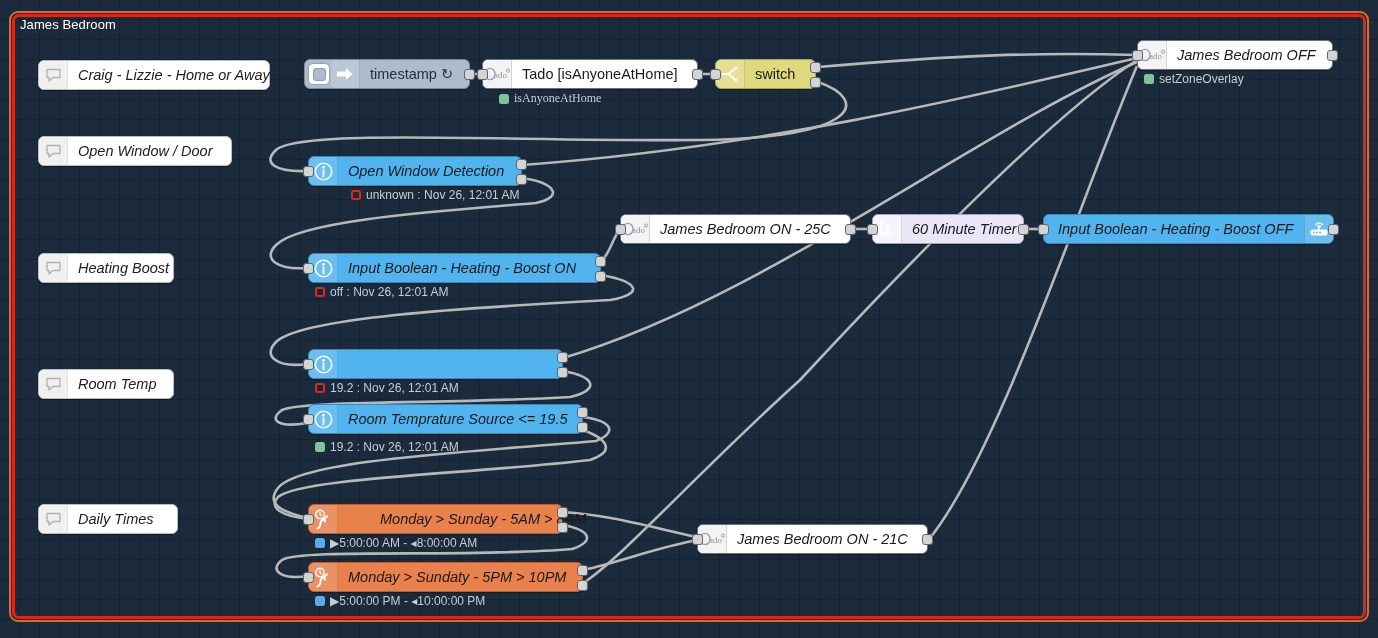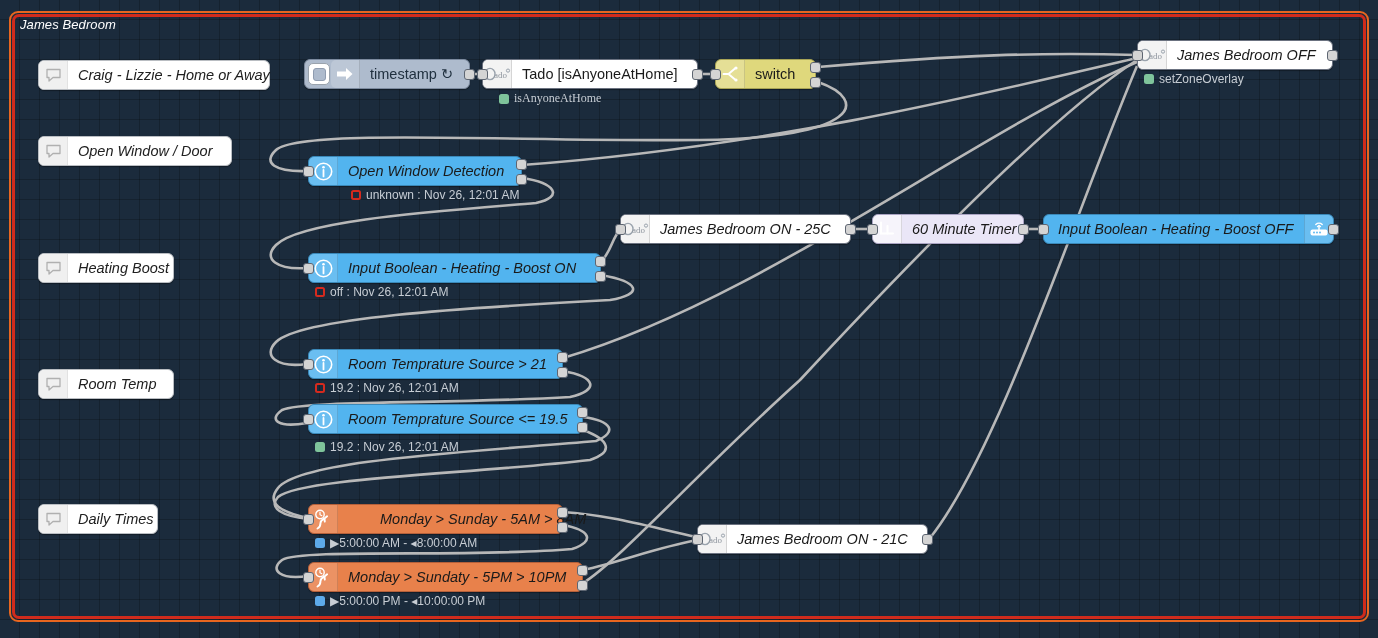--- a/index.html
+++ b/index.html
@@ -34,21 +34,20 @@
     border: 3px solid #d02b1c;
     border-radius: 7px;
   }
   #group-label {
     position: absolute;
     left: 20px; top: 17px;
     color: #ffffff;
     font-size: 13px;
     letter-spacing: .1px;
     z-index: 6;
-    font-style: italic;
   }
   
   #wires { position: absolute; left: 0; top: 0; width: 1378px; height: 638px; }
   #wires path { fill: none; stroke: #b8b8b8; stroke-width: 2.6; }
 
   
   .node {
     position: absolute;
     display: flex;
     align-items: center;
@@ -229,21 +228,21 @@
 
   <div class="node n-comment" style="left:38px; top:369px; width:136px;">
     <span class="icell">
       <svg class="ico" width="17" height="15" viewBox="0 0 17 15">
         <path d="M2 1.5h13v8H8l-4 3.5V9.5H2z" fill="none" stroke="#b0b0b0" stroke-width="1.3" stroke-linejoin="round"></path>
       </svg>
     </span>
     <span class="label">Room Temp</span>
   </div>
 
-  <div class="node n-comment" style="left:38px; top:504px; width:120px;">
+  <div class="node n-comment" style="left:38px; top:504px; width:140px;">
     <span class="icell">
       <svg class="ico" width="17" height="15" viewBox="0 0 17 15">
         <path d="M2 1.5h13v8H8l-4 3.5V9.5H2z" fill="none" stroke="#b0b0b0" stroke-width="1.3" stroke-linejoin="round"></path>
       </svg>
     </span>
     <span class="label">Daily Times</span>
   </div>
 
   <div class="node n-grayblue plain" style="left:304px; top:59px; width:166px;">
     <span class="injbtn">
@@ -343,21 +342,20 @@
   </div>
 
   <div class="node n-blue" style="left:308px; top:349px; width:255px;">
     <span class="icell">
       <svg class="ico" width="19" height="19" viewBox="0 0 19 19">
         <circle cx="9.5" cy="9.5" r="8.2" fill="none" stroke="#ffffff" stroke-width="1.6"></circle>
         <circle cx="9.5" cy="5.2" r="1.3" fill="#ffffff"></circle>
         <path d="M9.5 8v6.4" stroke="#ffffff" stroke-width="1.8" stroke-linecap="round"></path>
       </svg>
     </span>
-    <span class="label">Room Temprature Source &gt; 21</span>
     <span class="port in" style="top:9px;"></span>
     <span class="port out" style="top:2px;"></span>
     <span class="port out" style="top:17px;"></span>
   </div>
   <div class="status" style="left:315px; top:381px;">
     <span class="dot red"></span>
     <span class="txt">19.2 : Nov 26, 12:01 AM</span>
   </div>
 
   <div class="node n-blue" style="left:308px; top:404px; width:275px;">

